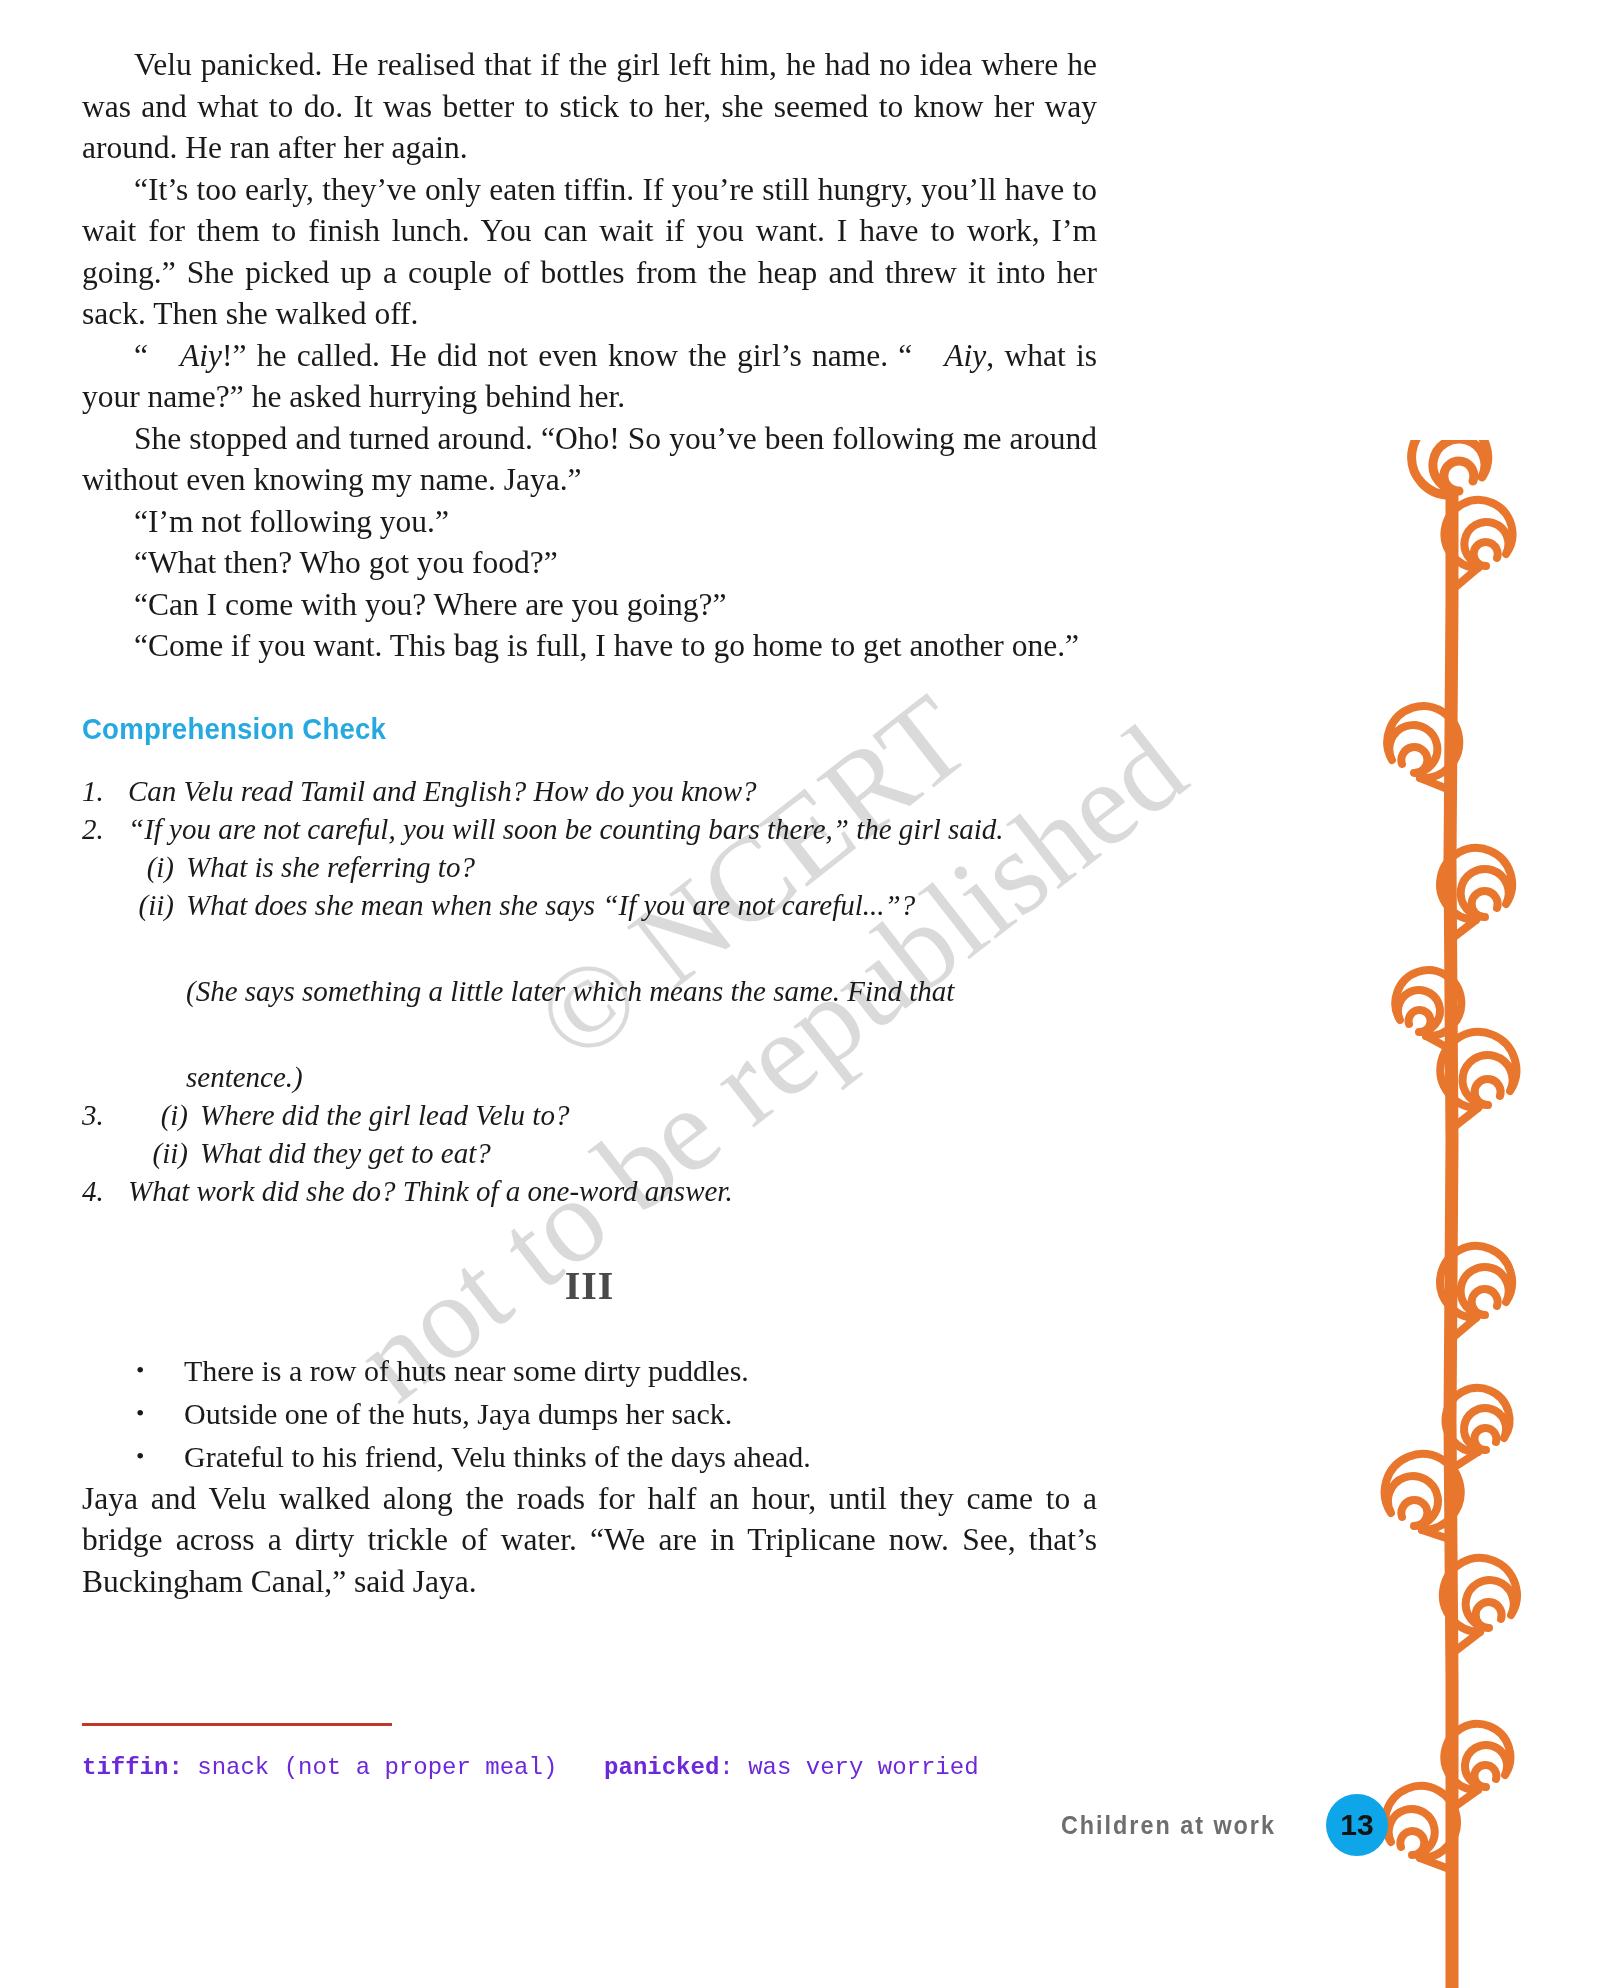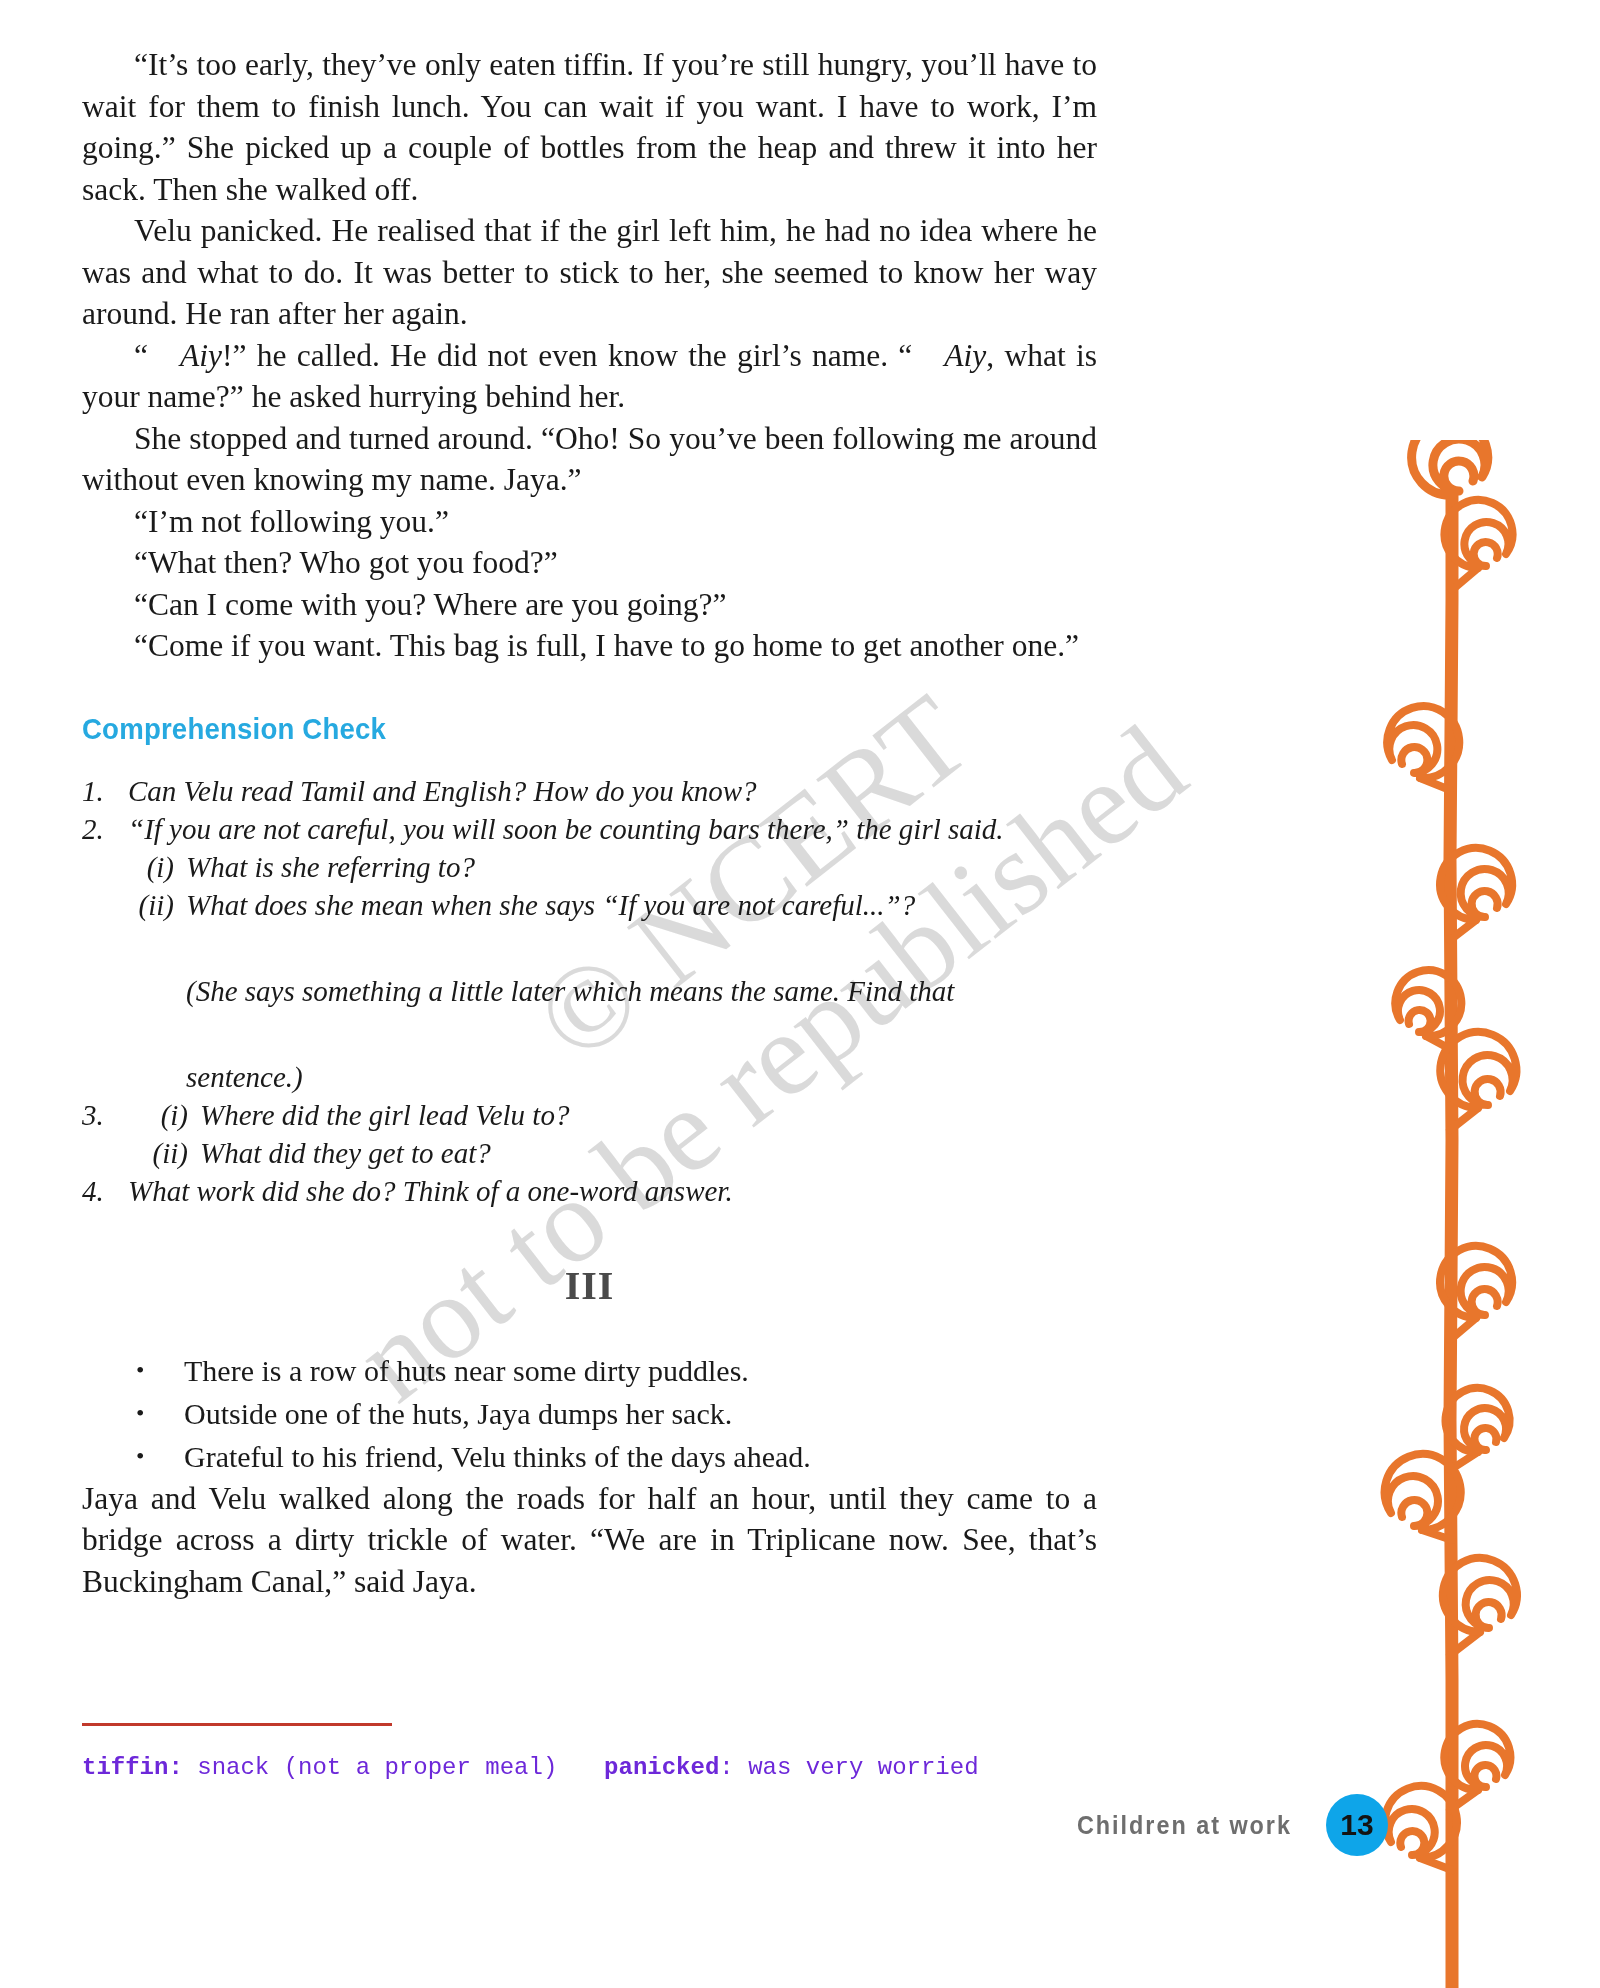--- a/index.html
+++ b/index.html
@@ -151,21 +151,21 @@
   .footnote b { font-weight: bold; }
   .footnote .gap { display: inline-block; width: 18px; }
 
   
   .footer {
     position: absolute;
     right: 212px;
     bottom: 132px;
     display: flex;
     align-items: center;
-    gap: 22px;
+    gap: 38px;
     z-index: 4;
   }
   .footer-title {
     font-family: "Liberation Sans", sans-serif;
     font-weight: bold;
     font-size: 26px;
     color: #6e6e6e;
     letter-spacing: 2.2px;
     transform: scaleX(0.9);
   }
@@ -247,22 +247,22 @@
 
         <path d="M178 1350 a33 33 0 1 1 27 -15 a21 21 0 1 0 -19 12 a11 11 0 1 1 10 -8" stroke-width="8"></path>
 
         <path d="M120 1418 a36 36 0 1 0 -29 -16 a23 23 0 1 1 21 13 a12 12 0 1 0 -11 -8" stroke-width="8"></path>
       </g>
     </svg>
   </div>
 
   <div class="content">
 
+    <p class="body">Velu panicked. He realised that if the girl left him, he had no idea where he was and what to do. It was better to stick to her, she seemed to know her way around. He ran after her again.</p>
     <p class="body">“It’s too early, they’ve only eaten tiffin. If you’re still hungry, you’ll have to wait for them to finish lunch. You can wait if you want. I have to work, I’m going.” She picked up a couple of bottles from the heap and threw it into her sack. Then she walked off.</p>
-    <p class="body">Velu panicked. He realised that if the girl left him, he had no idea where he was and what to do. It was better to stick to her, she seemed to know her way around. He ran after her again.</p>
 
     <p class="body"><span>“</span><em>Aiy</em><span>!” he called. He did not even know the girl’s name. “</span><em>Aiy</em><span>, what is your name?” he asked hurrying behind her.</span></p>
 
     <p class="body">She stopped and turned around. “Oho! So you’ve been following me around without even knowing my name. Jaya.”</p>
     <p class="body">“I’m not following you.”</p>
     <p class="body">“What then? Who got you food?”</p>
     <p class="body">“Can I come with you? Where are you going?”</p>
     <p class="body">“Come if you want. This bag is full, I have to go home to get another one.”</p>
 
     <div class="section-head">Comprehension Check</div>

